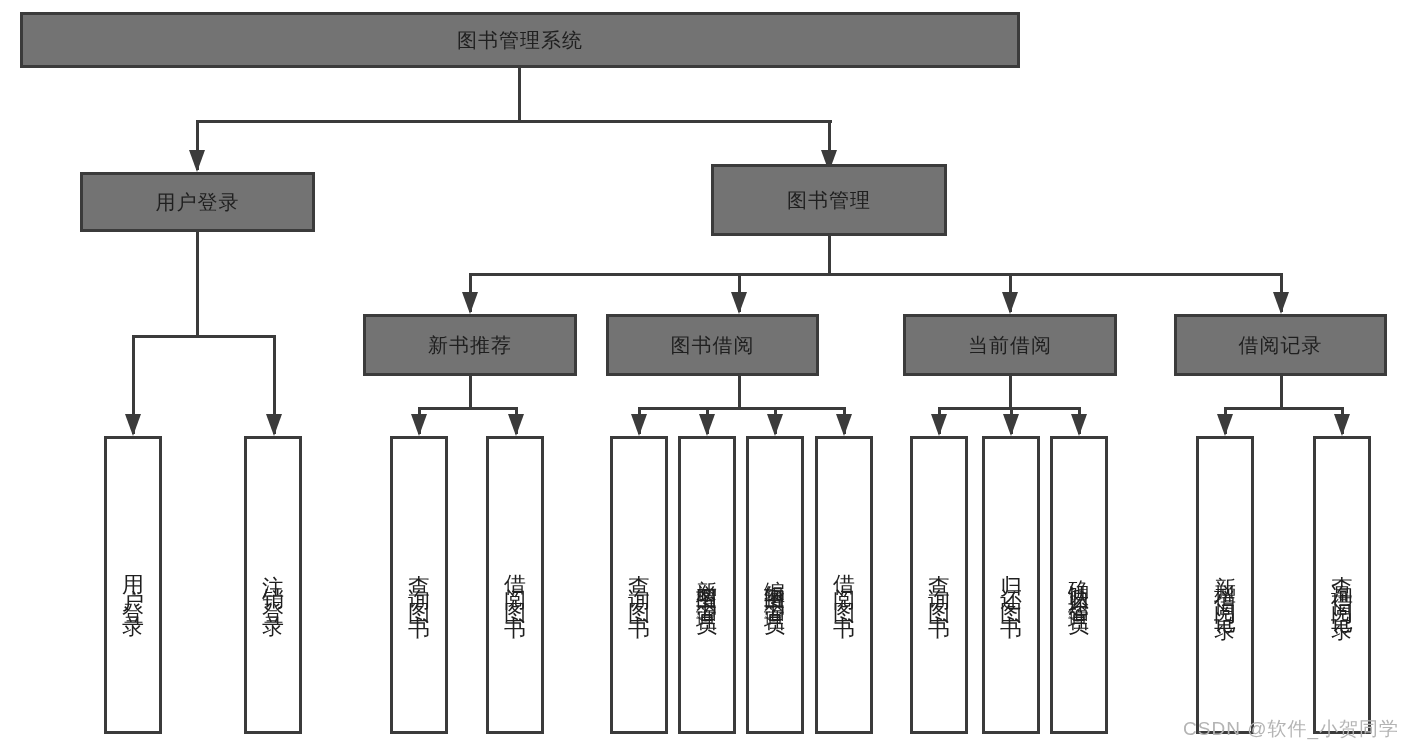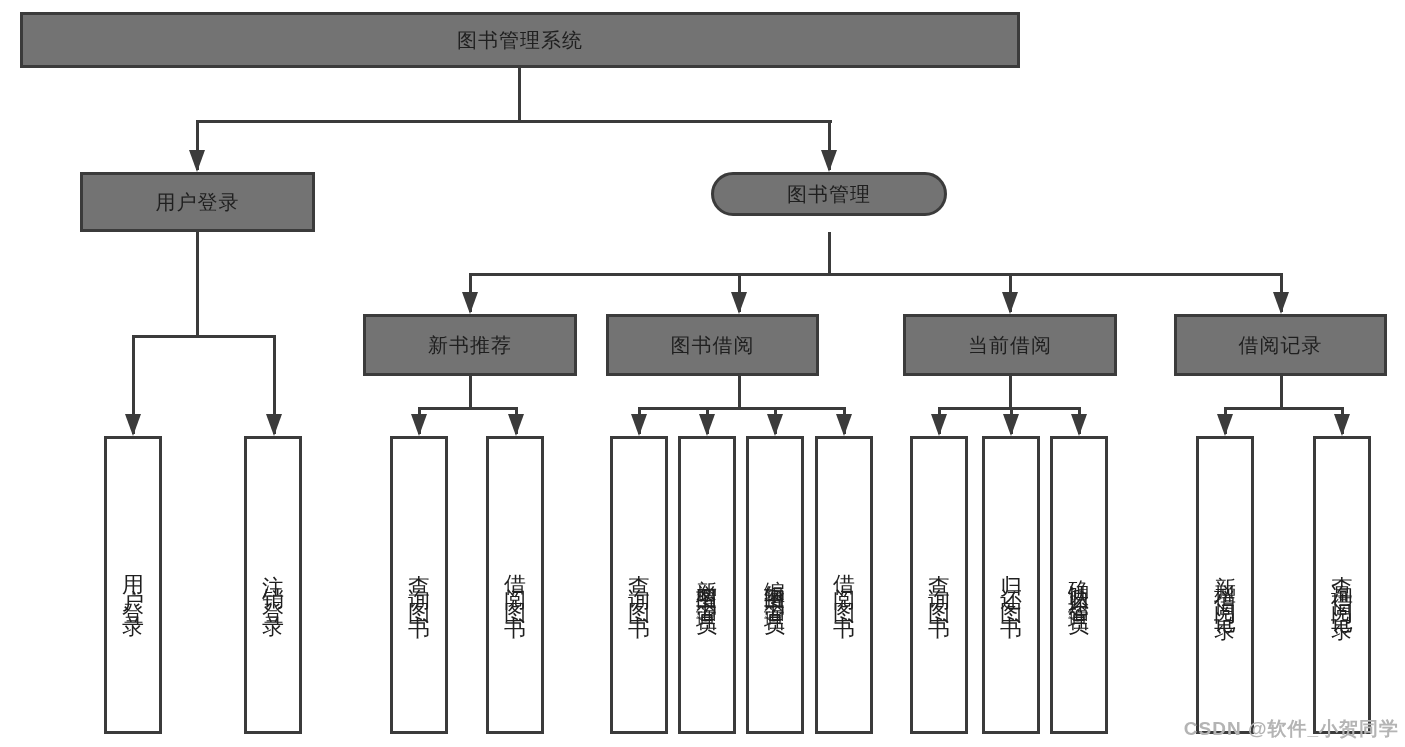--- a/index.html
+++ b/index.html
@@ -33,21 +33,21 @@
   .v  { width: 3px; }
   .h  { height: 3px; }
   .arw {
     position: absolute; width: 0; height: 0; z-index: 1;
     border-left: 8px solid transparent; border-right: 8px solid transparent;
     border-top: 22px solid #3b3b3b;
   }
 
   .watermark {
     position: absolute; right: 6px; bottom: 5px;
-    color: #b4b4b4; font-size: 19px; z-index: 3; letter-spacing: 1px; font-weight: bold;
+    color: #b4b4b4; font-size: 19px; z-index: 3; letter-spacing: 1px;
   }
 </style>
 </head>
 <body>
 
 <div class="stage">
 
   <div class="ln v" style="left:518px; top:68px;  height:53px;"></div>
   <div class="ln h" style="left:196px; top:120px; width:636px;"></div>
   <div class="ln v" style="left:196px; top:120px; height:50px;"></div>
@@ -107,21 +107,21 @@
   <div class="arw" style="left:1217px; top:414px;"></div>
   <div class="arw" style="left:1334px; top:414px;"></div>
 
   <div class="hbox" style="left:20px; top:12px; width:1000px; height:56px;">
     <span>图书管理系统</span>
   </div>
 
   <div class="hbox" style="left:80px; top:172px; width:235px; height:60px;">
     <span>用户登录</span>
   </div>
-  <div class="hbox" style="left:711px; top:172px; width:236px; height:44px;border-radius:23px;">
+  <div class="hbox" style="left:711px; top:164px; width:236px; height:72px;">
     <span>图书管理</span>
   </div>
 
   <div class="hbox" style="left:363px; top:314px; width:214px; height:62px;">
     <span>新书推荐</span>
   </div>
   <div class="hbox" style="left:606px; top:314px; width:213px; height:62px;">
     <span>图书借阅</span>
   </div>
   <div class="hbox" style="left:903px; top:314px; width:214px; height:62px;">

